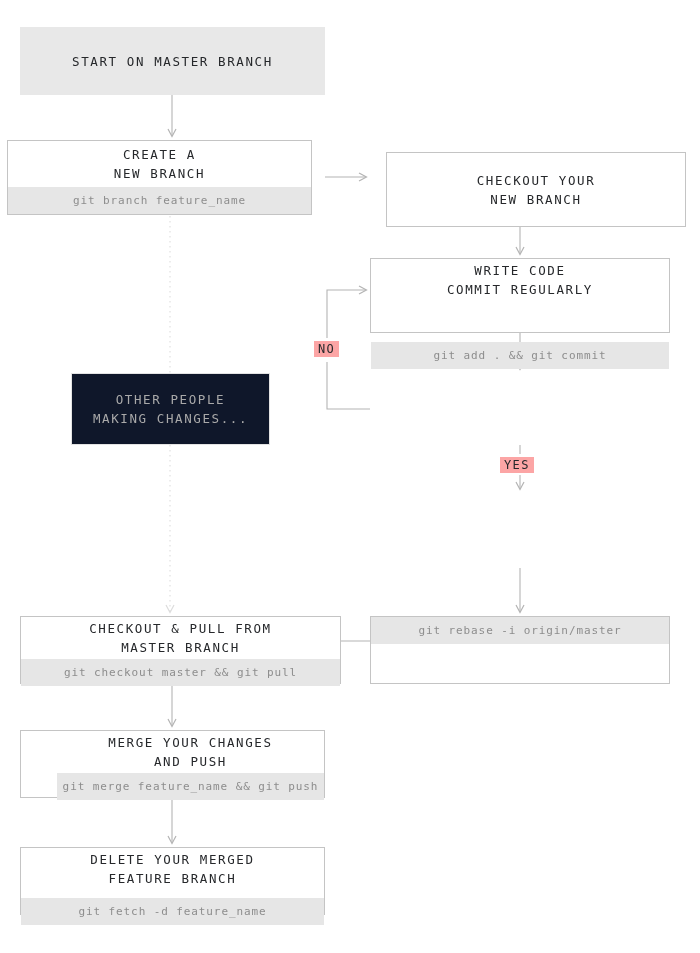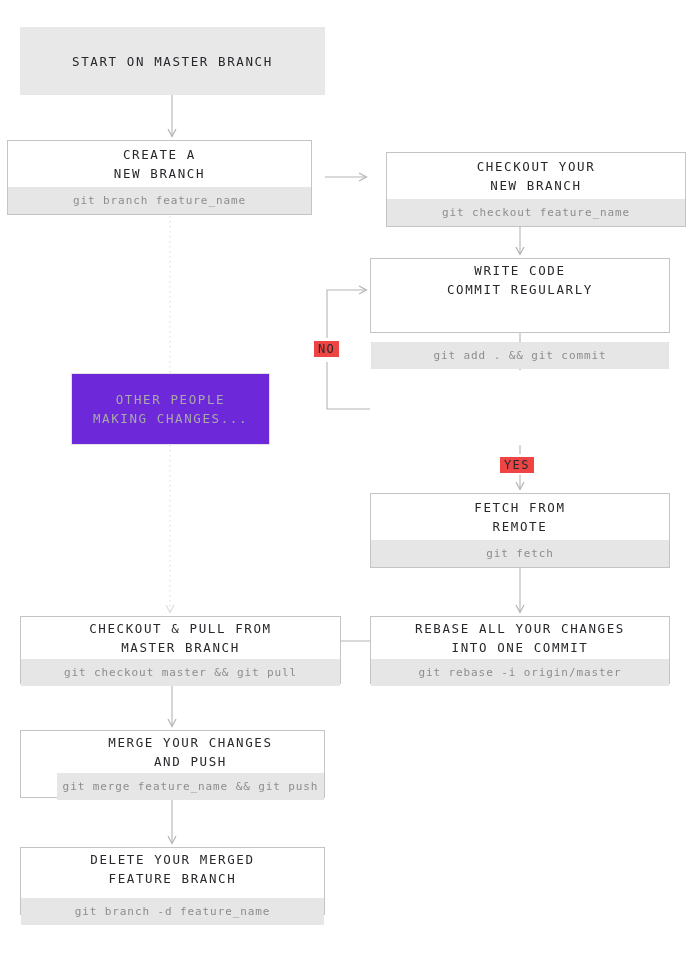--- a/index.html
+++ b/index.html
@@ -32,21 +32,21 @@
     flex-direction: column;
     background: #ffffff;
     border: 1px solid #c4c4c4;
   }
   .node.filled {
     background: #e8e8e8;
     border: 1px solid #e8e8e8;
   }
   .node.ghost {
     border: 1px solid #e3e3e3;
-    background: #6d28d9;
+    background: #0f172a;
   }
   .node-title {
     flex: 1 1 auto;
     display: flex;
     flex-direction: column;
     align-items: center;
     justify-content: center;
     text-align: center;
     color: #26282b;
     font-size: 12.5px;
@@ -68,21 +68,21 @@
     line-height: 27px;
     height: 27px;
     white-space: pre;
     overflow: hidden;
   }
   .edge-label {
     position: absolute;
     color: #26282b;
     font-size: 12px;
     letter-spacing: 1.4px;
-    background: #ef4444;
+    background: #fca5a5;
     padding: 1px 4px;
     line-height: 14px;
     text-align: center;
   }
 </style>
 </head>
 <body>
 
 <div id="canvas">
 
@@ -134,61 +134,53 @@
 
   <div class="node" style="left:7px; top:140px; width:305px; height:75px;">
     <div class="node-title">CREATE A
 NEW BRANCH</div>
     <div class="node-cmd">git branch feature_name</div>
   </div>
 
   <div class="node" style="left:370px; top:152px; width:300px; height:75px;margin-left:16px;">
     <div class="node-title">CHECKOUT YOUR
 NEW BRANCH</div>
-    <div class="node-cmd">git checkout feature_name</div>
   </div>
 
   <div class="node" style="left:370px; top:258px; width:300px; height:75px;gap:41px;">
     <div class="node-title">WRITE CODE
 COMMIT REGULARLY</div>
     <div class="node-cmd">git add . &amp;&amp; git commit</div>
   </div>
 
   <div class="node ghost" style="left:71px; top:373px; width:199px; height:72px;">
     <div class="node-title">OTHER PEOPLE
 MAKING CHANGES...</div>
   </div>
 
 
-  <div class="node" style="left:370px; top:493px; width:300px; height:75px;">
-    <div class="node-title">FETCH FROM
-REMOTE</div>
-    <div class="node-cmd">git fetch</div>
-  </div>
 
   <div class="node" style="left:370px; top:616px; width:300px; height:68px;">
-    <div class="node-title">REBASE ALL YOUR CHANGES
-INTO ONE COMMIT</div>
     <div class="node-cmd">git rebase -i origin/master</div>
   </div>
 
   <div class="node" style="left:20px; top:616px; width:321px; height:68px;">
     <div class="node-title">CHECKOUT &amp; PULL FROM
 MASTER BRANCH</div>
     <div class="node-cmd">git checkout master &amp;&amp; git pull</div>
   </div>
 
   <div class="node" style="left:20px; top:730px; width:305px; height:68px;padding-left:36px;">
     <div class="node-title">MERGE YOUR CHANGES
 AND PUSH</div>
     <div class="node-cmd">git merge feature_name &amp;&amp; git push</div>
   </div>
 
   <div class="node" style="left:20px; top:847px; width:305px; height:68px;gap:8px;">
     <div class="node-title">DELETE YOUR MERGED
 FEATURE BRANCH</div>
-    <div class="node-cmd">git branch -d feature_name</div>
+    <div class="node-cmd">git fetch -d feature_name</div>
   </div>
 
   <div class="edge-label" style="left:314px; top:341px;">NO</div>
   <div class="edge-label" style="left:500px; top:457px;">YES</div>
 
 </div>
 
 </body></html>

